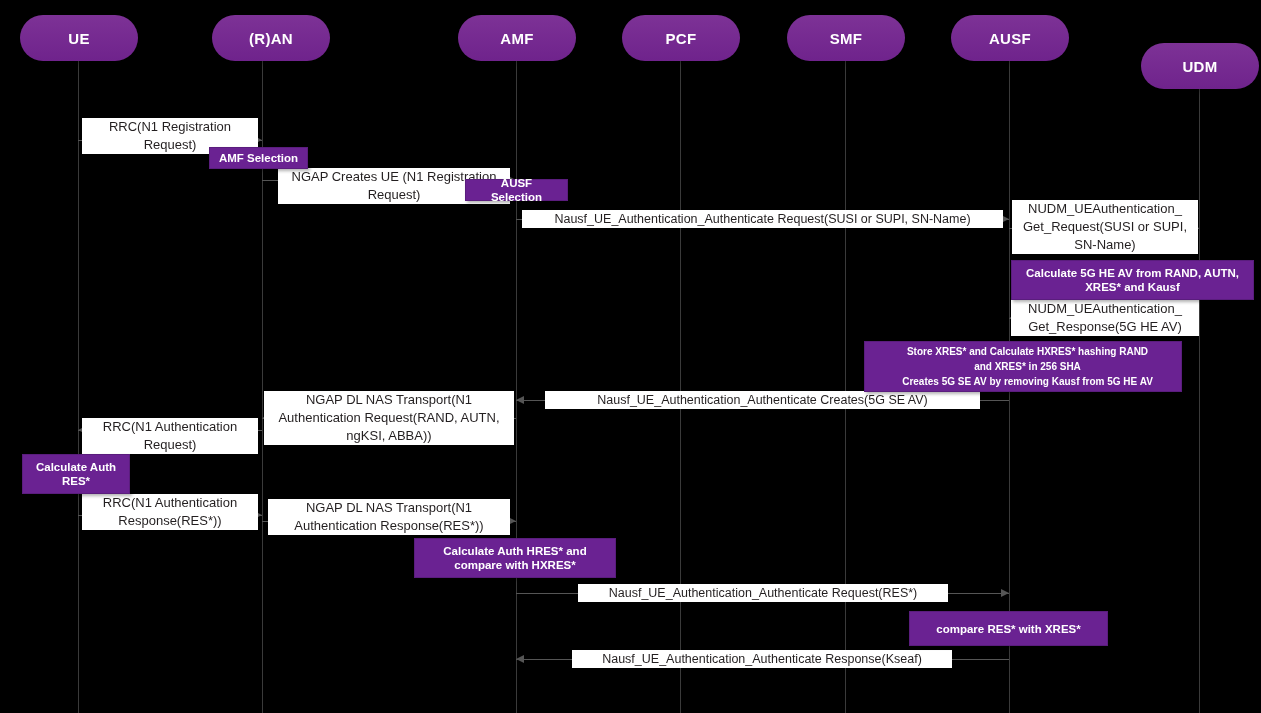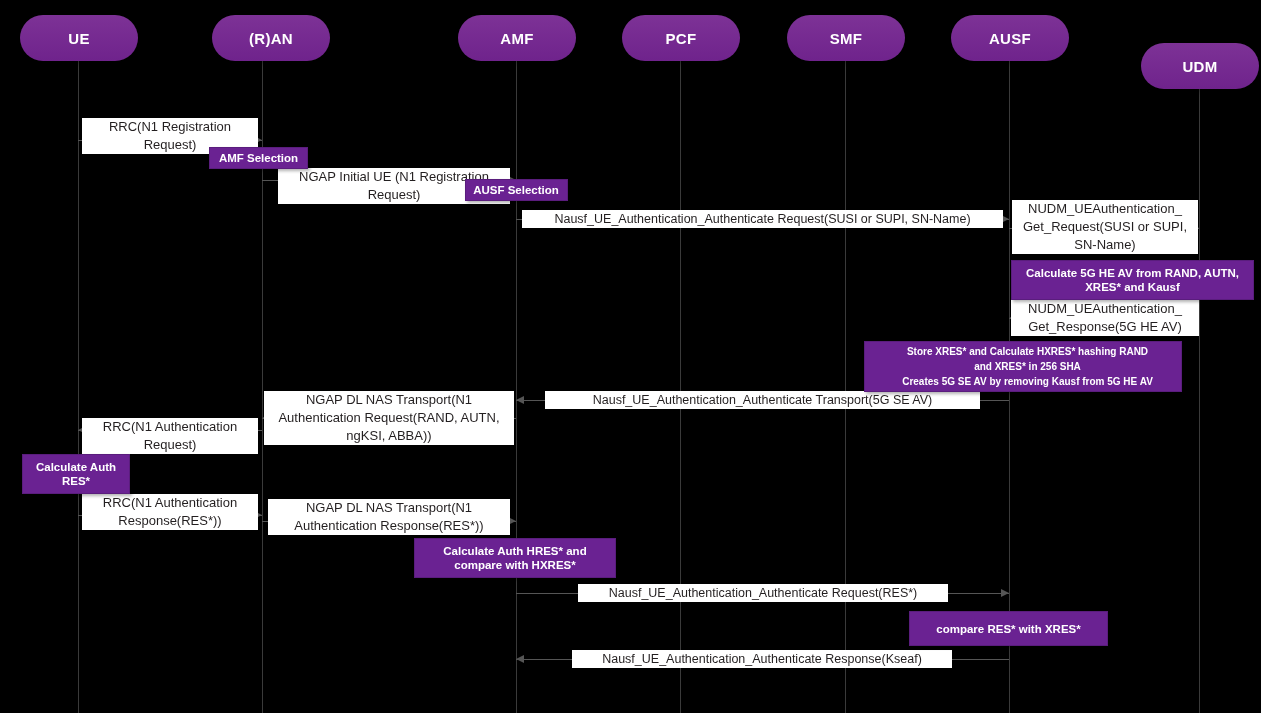--- a/index.html
+++ b/index.html
@@ -131,21 +131,21 @@
     <span>UDM</span>
   </div>
 
   <div class="msg" style="left:78px;width:184px;top:140px;"></div>
   <div class="arrowhead right" style="left:254px;top:136px;"></div>
   <div class="msglabel" style="left:82px;width:176px;top:118px;">RRC(N1 Registration
 Request)</div>
 
   <div class="msg" style="left:262px;width:254px;top:180px;"></div>
   <div class="arrowhead right" style="left:508px;top:176px;"></div>
-  <div class="msglabel" style="left:278px;width:232px;top:168px;">NGAP Initial UE (N1 Registration
+  <div class="msglabel" style="left:278px;width:232px;top:168px;">NGAP Creates UE (N1 Registration
 Request)</div>
 
   <div class="msg" style="left:516px;width:493px;top:219px;"></div>
   <div class="arrowhead right" style="left:1001px;top:215px;"></div>
   <div class="msglabel" style="left:522px;width:481px;top:210px;font-size:12.5px;">Nausf_UE_Authentication_Authenticate Request(SUSI or SUPI, SN-Name)</div>
 
   <div class="msg" style="left:1009px;width:190px;top:228px;"></div>
   <div class="arrowhead right" style="left:1191px;top:224px;"></div>
   <div class="msglabel" style="left:1012px;width:186px;top:200px;">NUDM_UEAuthentication_
 Get_Request(SUSI or SUPI,
@@ -162,21 +162,21 @@
 Get_Response(5G HE AV)</div>
 
   <div class="note big" style="left:864px;top:341px;width:318px;height:51px;">
     <span style="white-space:pre-line;">Store XRES* and Calculate HXRES* hashing RAND
 and XRES* in 256 SHA
 Creates 5G SE AV by removing Kausf from 5G HE AV</span>
   </div>
 
   <div class="msg" style="left:516px;width:493px;top:400px;"></div>
   <div class="arrowhead left" style="left:516px;top:396px;"></div>
-  <div class="msglabel" style="left:545px;width:435px;top:391px;font-size:12.5px;">Nausf_UE_Authentication_Authenticate Transport(5G SE AV)</div>
+  <div class="msglabel" style="left:545px;width:435px;top:391px;font-size:12.5px;">Nausf_UE_Authentication_Authenticate Creates(5G SE AV)</div>
 
   <div class="msg" style="left:262px;width:254px;top:418px;"></div>
   <div class="arrowhead left" style="left:262px;top:414px;"></div>
   <div class="msglabel" style="left:264px;width:250px;top:391px;">NGAP DL NAS Transport(N1
 Authentication Request(RAND, AUTN,
 ngKSI, ABBA))</div>
 
   <div class="msg" style="left:78px;width:184px;top:430px;"></div>
   <div class="arrowhead left" style="left:78px;top:426px;"></div>
   <div class="msglabel" style="left:82px;width:176px;top:418px;">RRC(N1 Authentication
@@ -211,17 +211,17 @@
   </div>
 
   <div class="msg" style="left:516px;width:493px;top:659px;"></div>
   <div class="arrowhead left" style="left:516px;top:655px;"></div>
   <div class="msglabel" style="left:572px;width:380px;top:650px;font-size:12.5px;">Nausf_UE_Authentication_Authenticate Response(Kseaf)</div>
 
   <div class="note" style="left:209px;top:147px;width:99px;height:22px;">
     <span>AMF Selection</span>
   </div>
 
-  <div class="note" style="left:465px;top:179px;width:103px;height:22px;padding-left:7px;">
+  <div class="note" style="left:465px;top:179px;width:103px;height:22px;">
     <span>AUSF Selection</span>
   </div>
 
 </div>
 
 </body></html>

